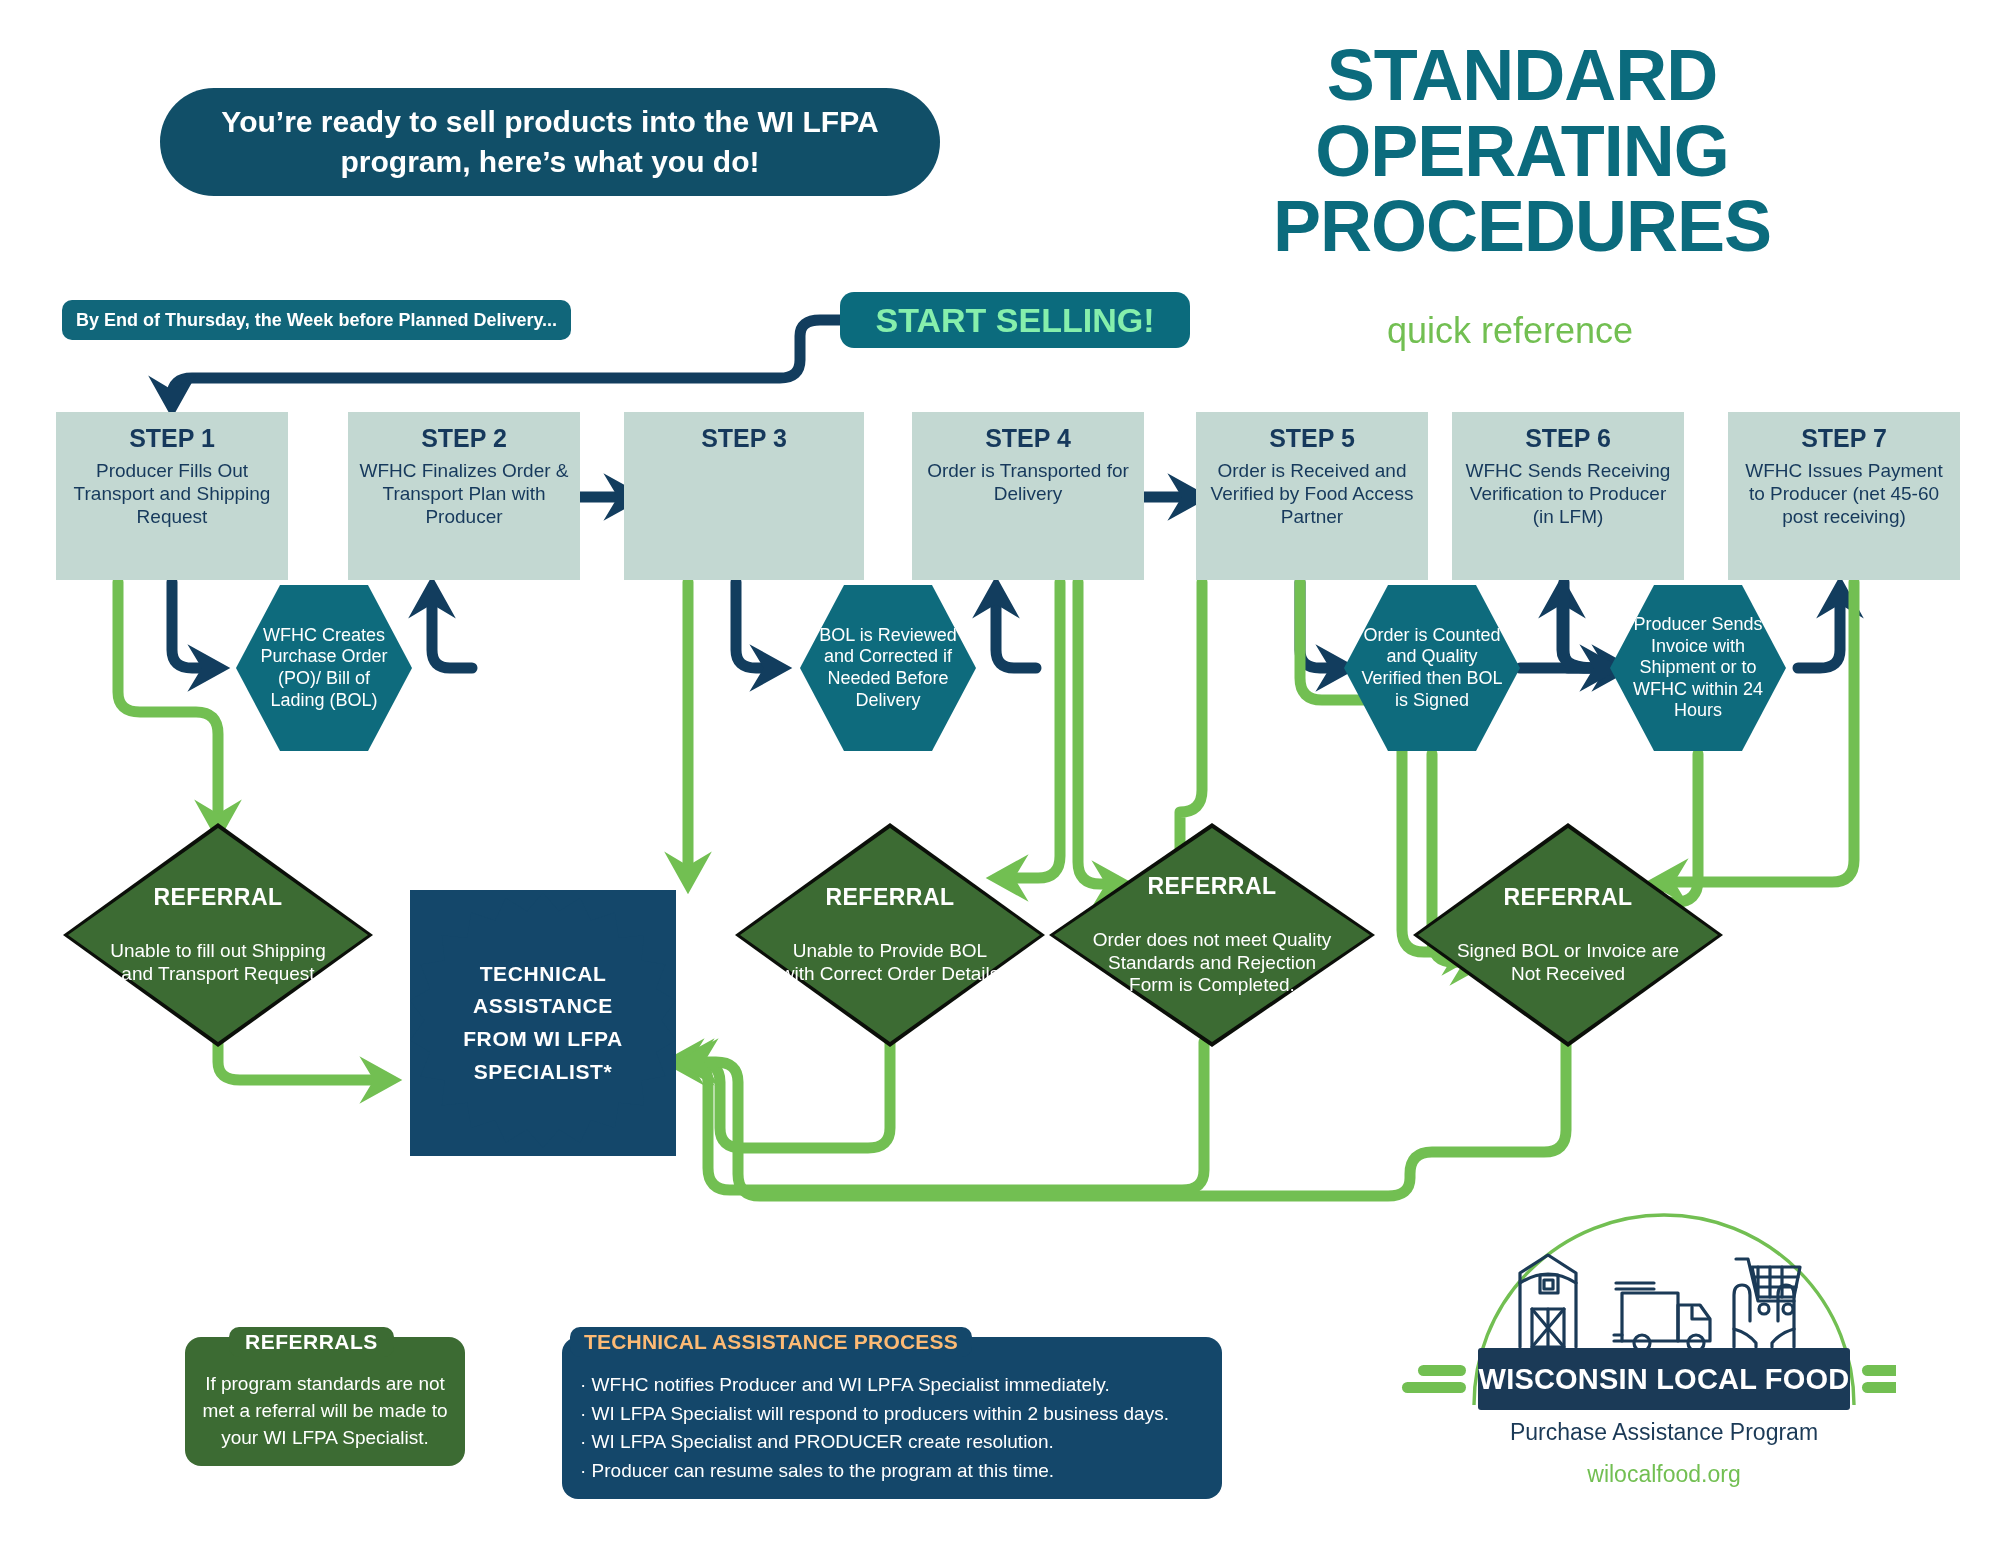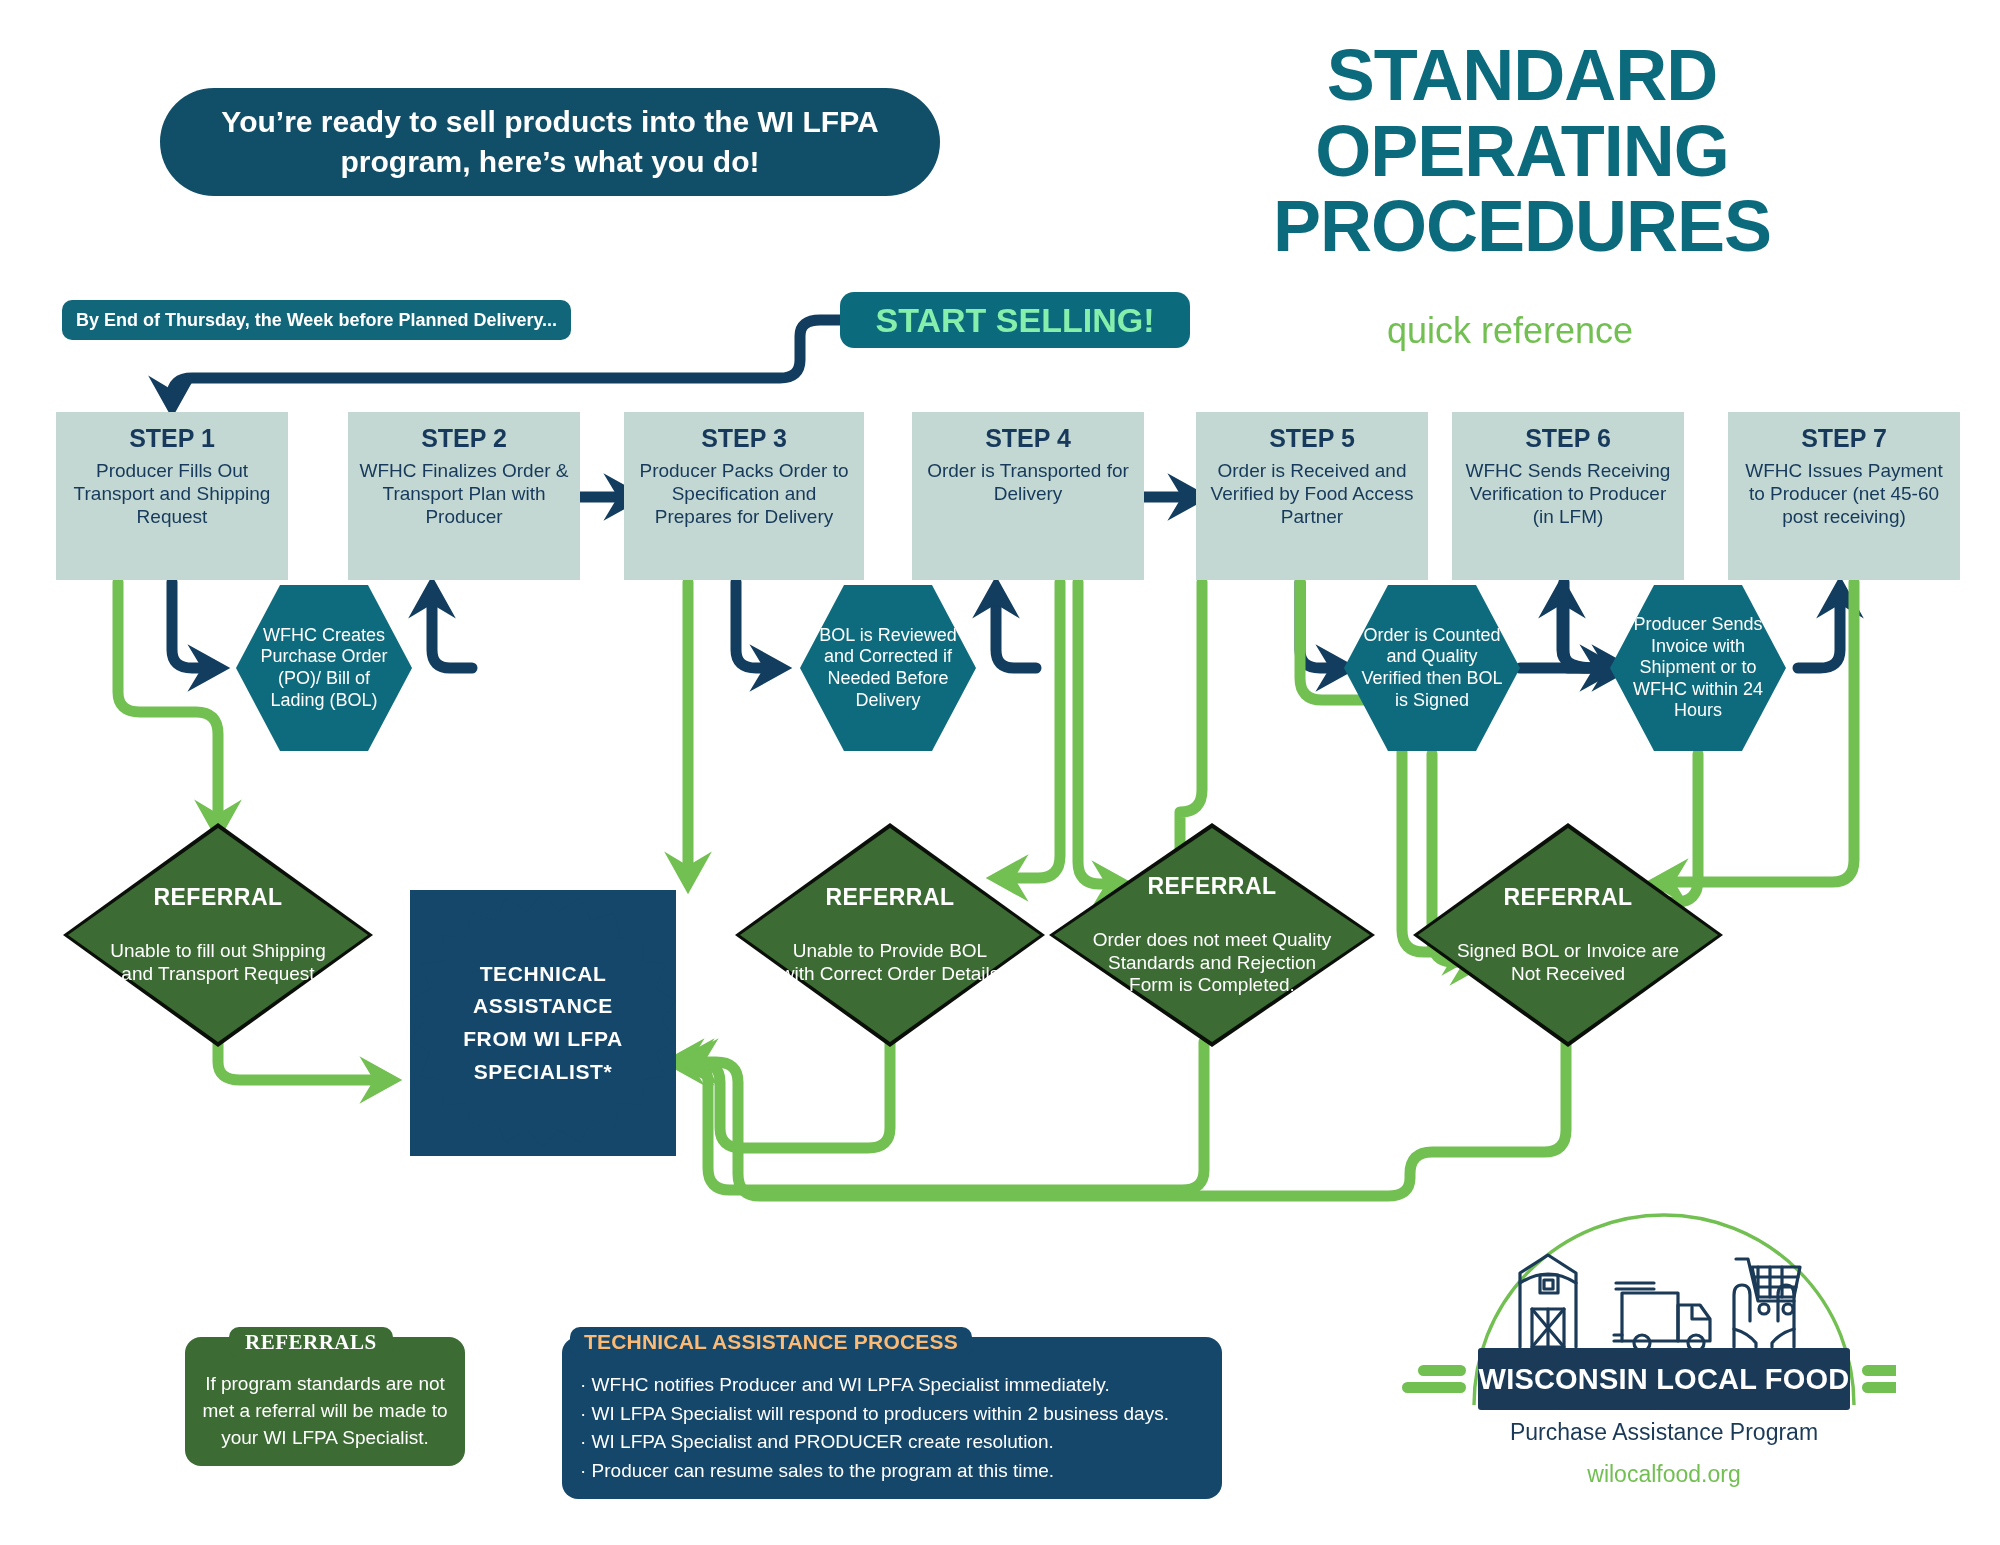--- a/index.html
+++ b/index.html
@@ -113,21 +113,20 @@
     left: 185px; top: 1337px; width: 280px;
     background: #3c6b33; border-radius: 16px;
     padding: 34px 14px 14px 14px; box-sizing: border-box;
     color: #ffffff; font-size: 19px; line-height: 1.42; text-align: center;
   }
   #referrals-tab {
     left: 229px; top: 1327px;
     background: #3c6b33; border-radius: 10px;
     color: #ffffff; font-weight: bold; font-size: 21px; letter-spacing: .5px;
     padding: 3px 16px;
-    font-family: Liberation Serif, serif;
   }
   #tap-box {
     left: 562px; top: 1337px; width: 660px;
     background: #14476a; border-radius: 16px;
     padding: 34px 18px 14px 18px; box-sizing: border-box;
     color: #ffffff; font-size: 19px; line-height: 1.5;
   }
   #tap-tab {
     left: 570px; top: 1327px;
     background: #14476a; border-radius: 10px;
@@ -239,21 +238,20 @@
 <div class="abs step" style="left:56px;">
   <div class="st-title">STEP 1</div>
   <div class="st-body">Producer Fills Out Transport and Shipping Request</div>
 </div>
 <div class="abs step" style="left:348px;">
   <div class="st-title">STEP 2</div>
   <div class="st-body">WFHC Finalizes Order &amp; Transport Plan with Producer</div>
 </div>
 <div class="abs step" style="left:624px;width:240px;">
   <div class="st-title">STEP 3</div>
-  <div class="st-body">Producer Packs Order to Specification and Prepares for Delivery</div>
 </div>
 <div class="abs step" style="left:912px;">
   <div class="st-title">STEP 4</div>
   <div class="st-body">Order is Transported for Delivery</div>
 </div>
 <div class="abs step" style="left:1196px;">
   <div class="st-title">STEP 5</div>
   <div class="st-body">Order is Received and Verified by Food Access Partner</div>
 </div>
 <div class="abs step" style="left:1452px;">

